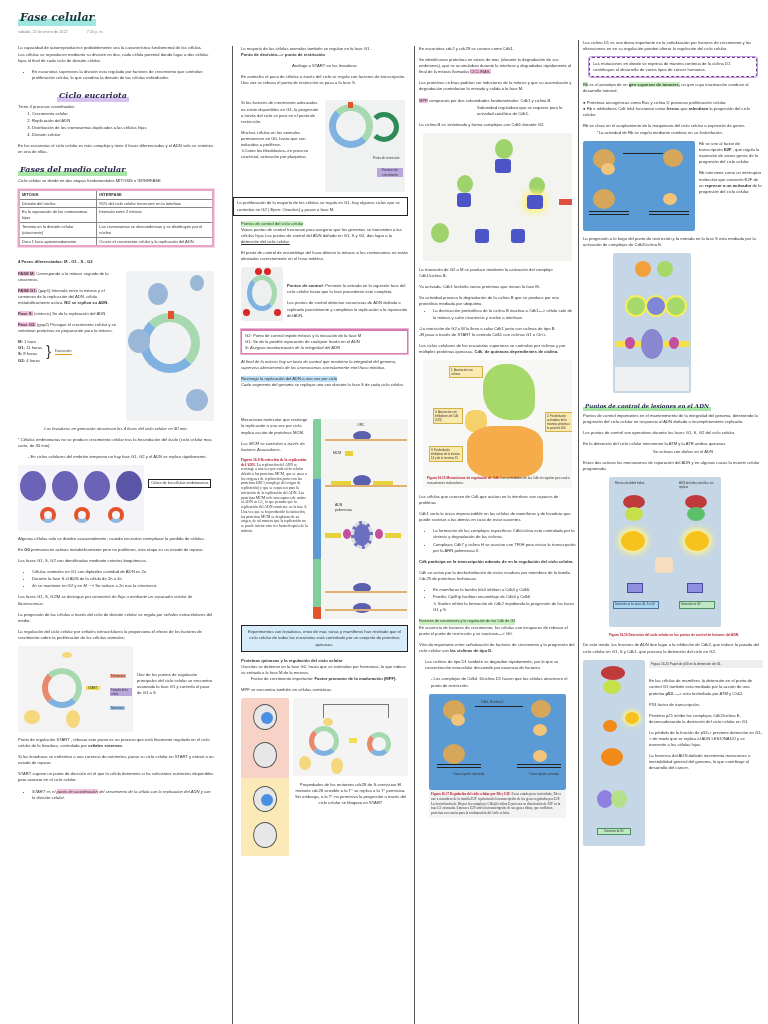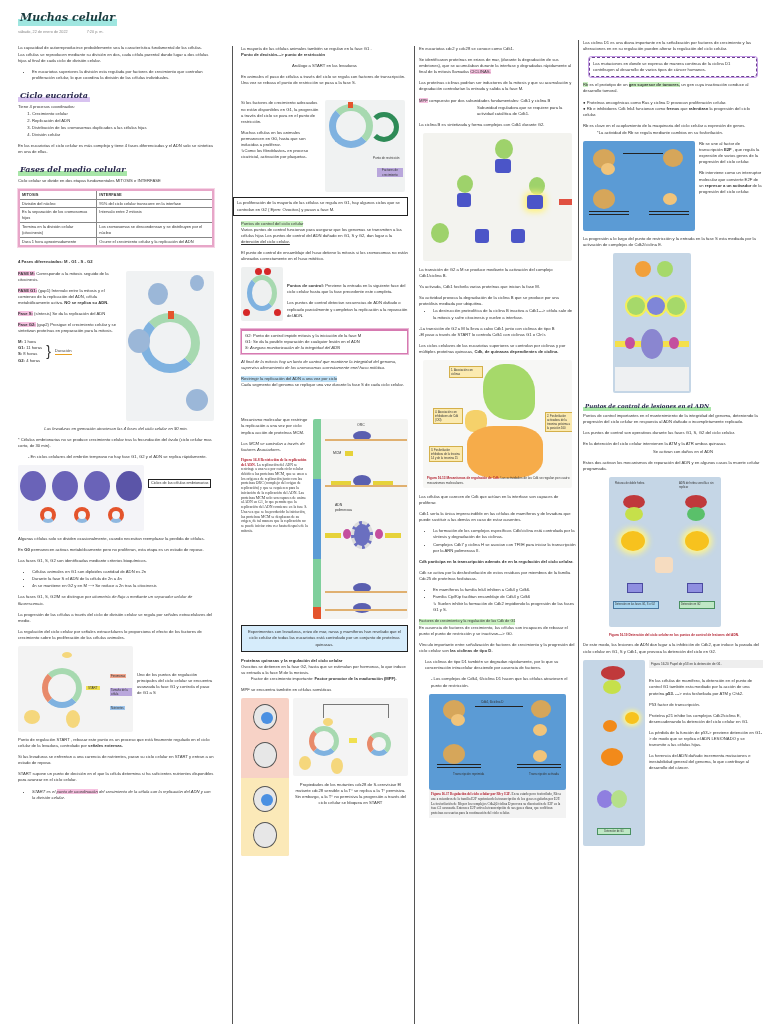--- a/index.html
+++ b/index.html
@@ -8,21 +8,21 @@
   .col { position: absolute; top: 0; height: 1024px; }
   .col1 { left: 18px; width: 196px; top: 10px; }
   .col2 { left: 232px; width: 176px; top: 46px; border-left: 1px solid #555; padding-left: 8px; }
   .col3 { left: 414px; width: 162px; top: 46px; border-left: 1px solid #555; padding-left: 4px; }
   .col4 { left: 578px; width: 185px; top: 40px; border-left: 1px solid #555; padding-left: 4px; }
   .title { font-family: "DejaVu Serif", serif; font-style: italic; font-weight: bold; font-size: 11px; color: #1a3b3e; display: inline-block; background: linear-gradient(transparent 55%, #9fe6e0 55%); padding: 0 2px; margin-bottom: 4px; }
   .meta { color: #888; font-size: 3.8px; margin-bottom: 10px; }
   .meta span { margin-right: 18px; }
   p { margin-bottom: 5px; }
   .h2 { font-family: "DejaVu Serif", serif; font-style: italic; font-weight: bold; font-size: 8px; color: #2a2a4e; display: inline-block; margin: 4px 0 2px; padding: 0 2px; }
-  .h2.purple { background: linear-gradient(transparent 55%, #d8c3f0 55%); }
+  .h2.purple { background: linear-gradient(transparent 55%, #d8c3f0 55%); margin-left: 39px; }
   .h2.green { background: linear-gradient(transparent 55%, #a8e6a8 55%); }
   ol, ul { padding-left: 14px; margin-bottom: 5px; }
   li { margin-bottom: 1px; }
   table { border-collapse: collapse; width: 100%; border: 2px solid #e7a6c8; margin: 4px 0 12px; box-shadow: 0 0 0 1px #f6d4e6; }
   td, th { border: 1px solid #888; padding: 1px 2px; text-align: left; font-size: 4px; vertical-align: top; }
   th { font-weight: bold; }
   .hl-pink { background: #f6c1e0; font-weight: bold; }
   .hl-green { background: #c9f0c0; }
   .hl-blue { background: #bfe0f6; }
   .b { font-weight: bold; }
@@ -34,21 +34,21 @@
   .boxed-pink { border: 1px solid #d67ab1; border-top: 2px solid #d67ab1; padding: 2px 3px; margin: 5px 0; box-shadow: 0 0 0 1px #e9b6d5; }
   .boxed-purple { border: 1.5px dashed #6a3f90; border-radius: 3px; padding: 3px; margin: 5px 6px; box-shadow: 0 0 0 1px #c49ae6; }
   .center { text-align: center; }
   .caption-red { color: #b2202f; font-weight: bold; }
   .circle { border-radius: 50%; position: absolute; }
 </style>
 </head>
 <body>
 
 <div class="col col1">
-  <div class="title">Muchas celular</div>
+  <div class="title">Fase celular</div>
   <div class="meta">
     <span>sábado, 22 de enero de 2022</span>
     <span>7:20 p. m.</span>
   </div>
   <p style="margin-bottom:0">La capacidad de autorreproducirse probablemente sea la característica fundamental de las células.</p>
   <p>Las células se reproducen mediante su división en dos, cada célula parental dando lugar a dos células hijas al final de cada ciclo de división celular.</p>
   <ul>
       <li>En eucariotas superiores la división esta regulada por factores de crecimiento que controlan proliferación celular, lo que coordina la división de las células individuales.</li>
     </ul>
 

